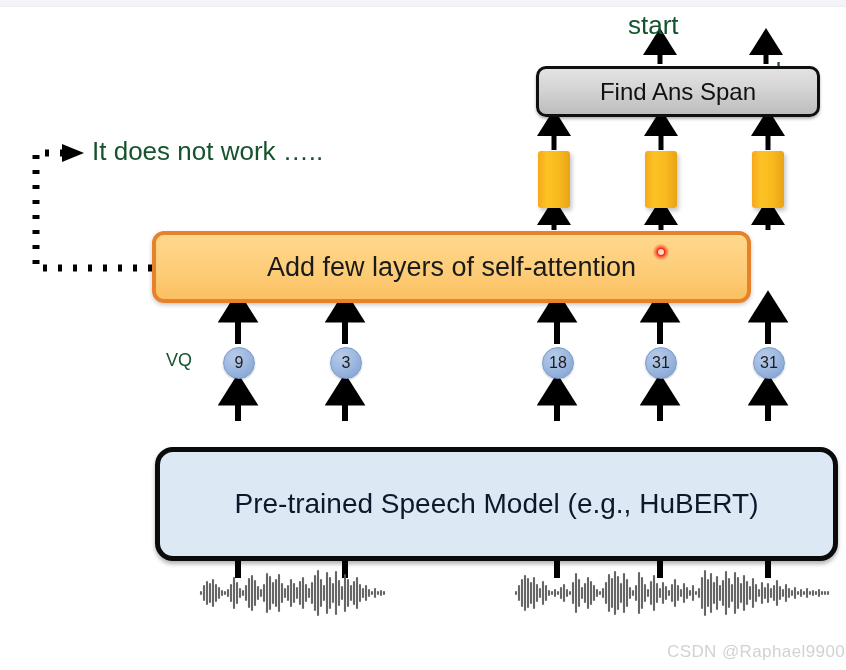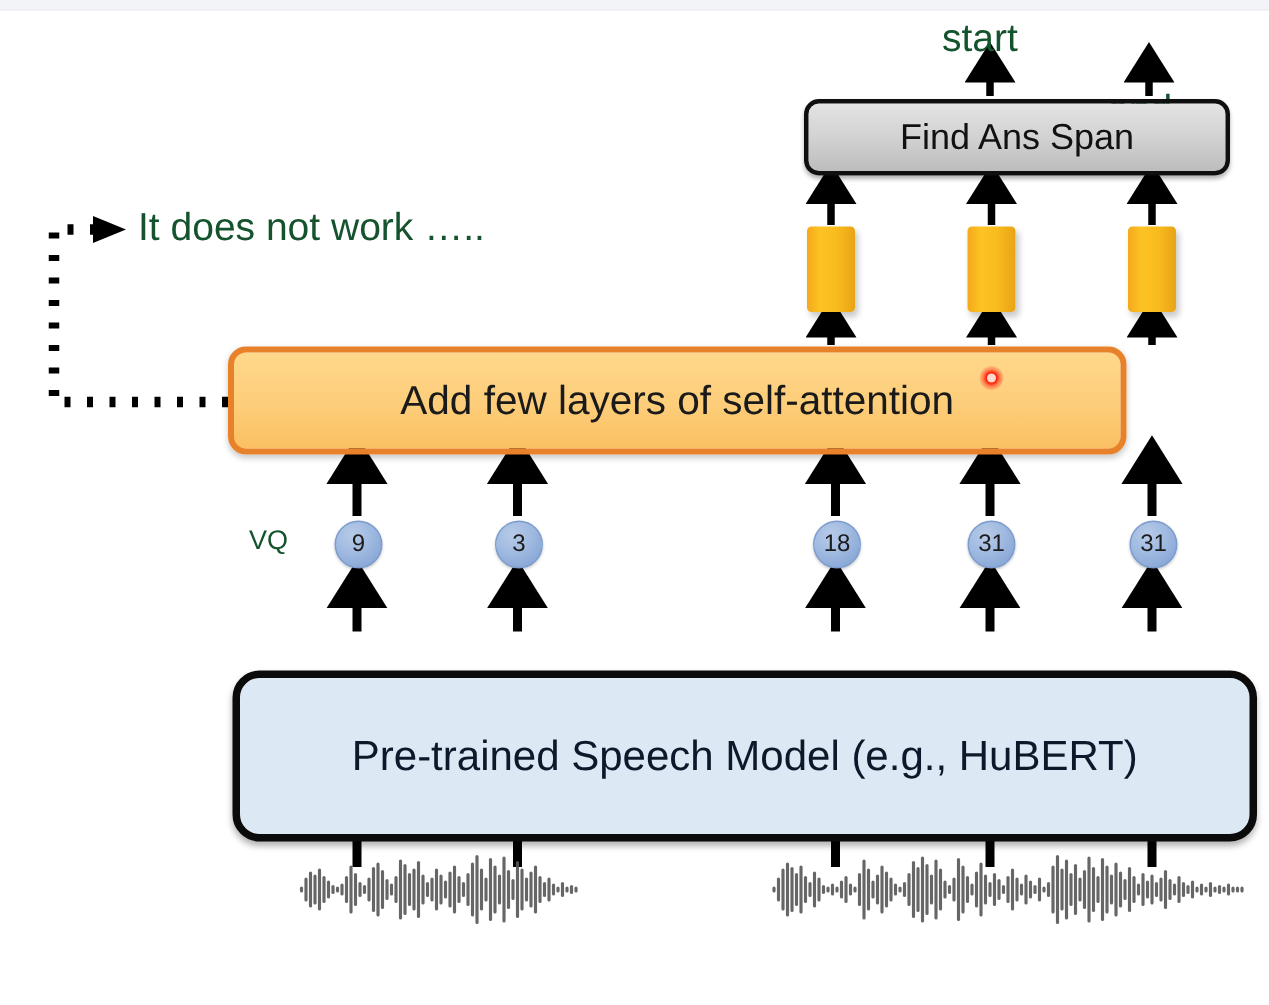--- a/index.html
+++ b/index.html
@@ -438,14 +438,15 @@
 
   <div class="vq-circle" style="left:223px">9</div>
   <div class="vq-circle" style="left:330px">3</div>
   <div class="vq-circle" style="left:542px">18</div>
   <div class="vq-circle" style="left:645px">31</div>
   <div class="vq-circle" style="left:753px">31</div>
 
   <div class="box box-pretrained">Pre-trained Speech Model (e.g., HuBERT)</div>
 
 
+  <div class="watermark">CSDN @Raphael9900</div>
 
 </div>
 
 </body></html>

